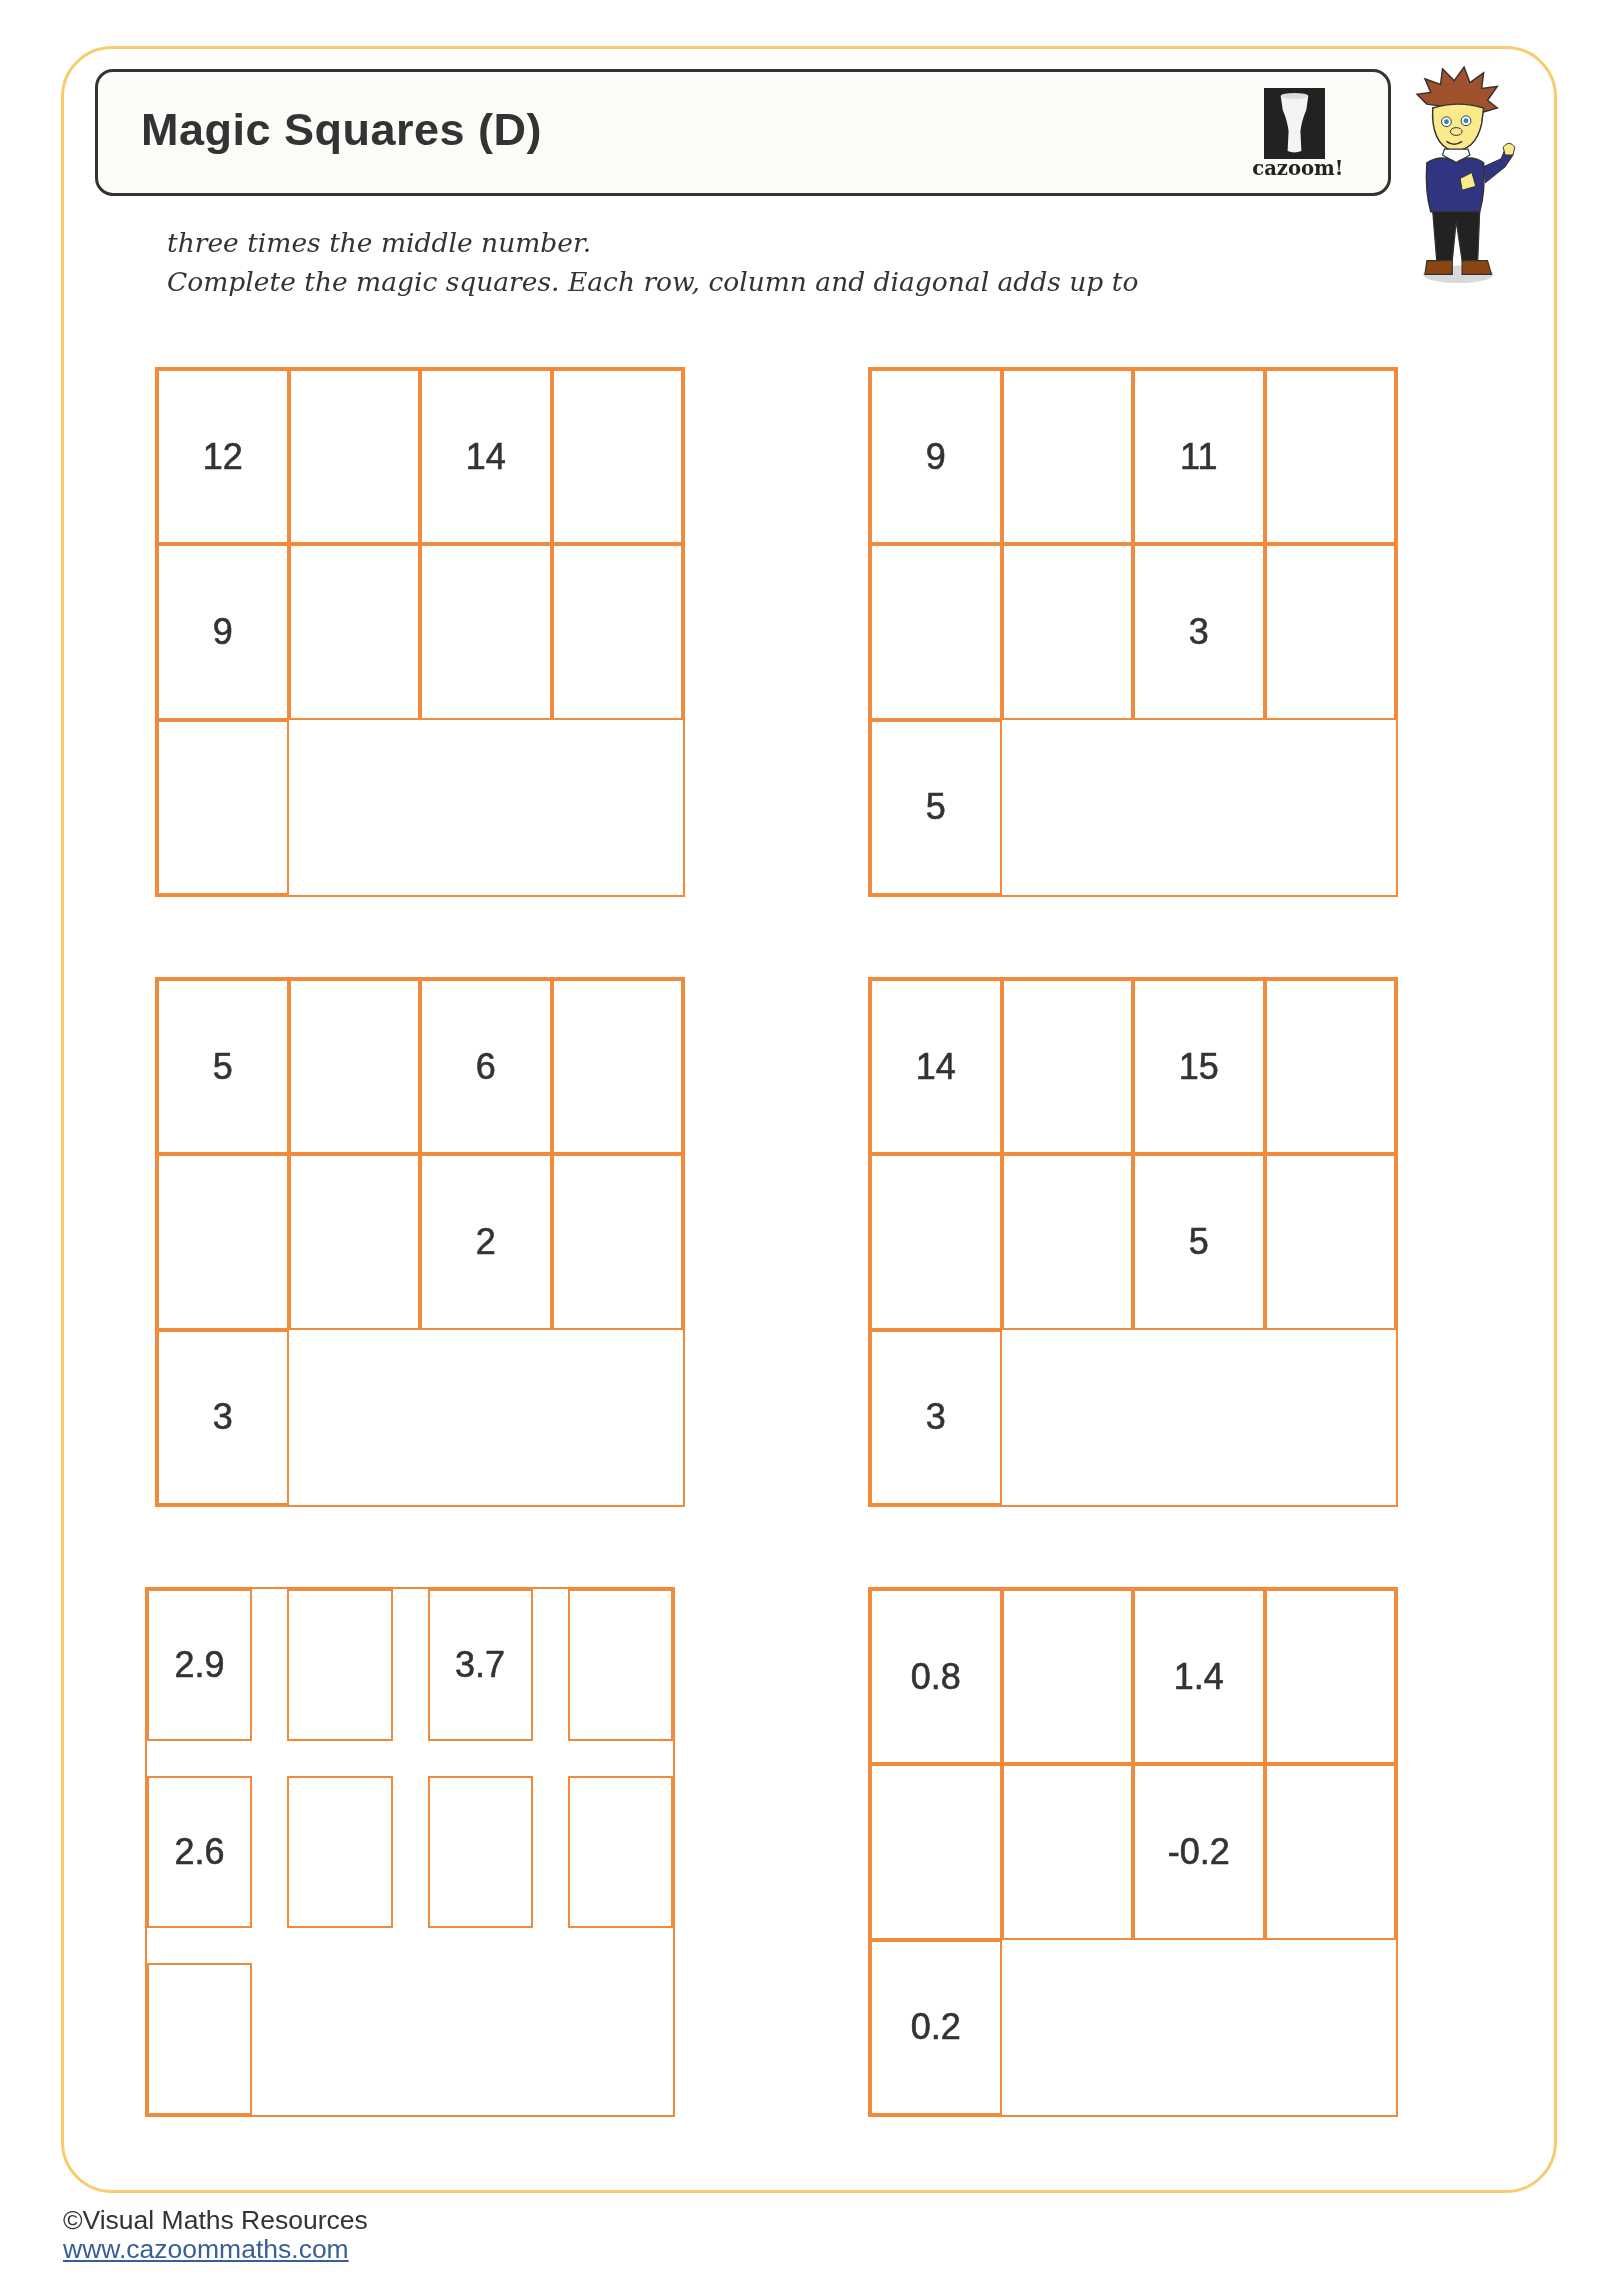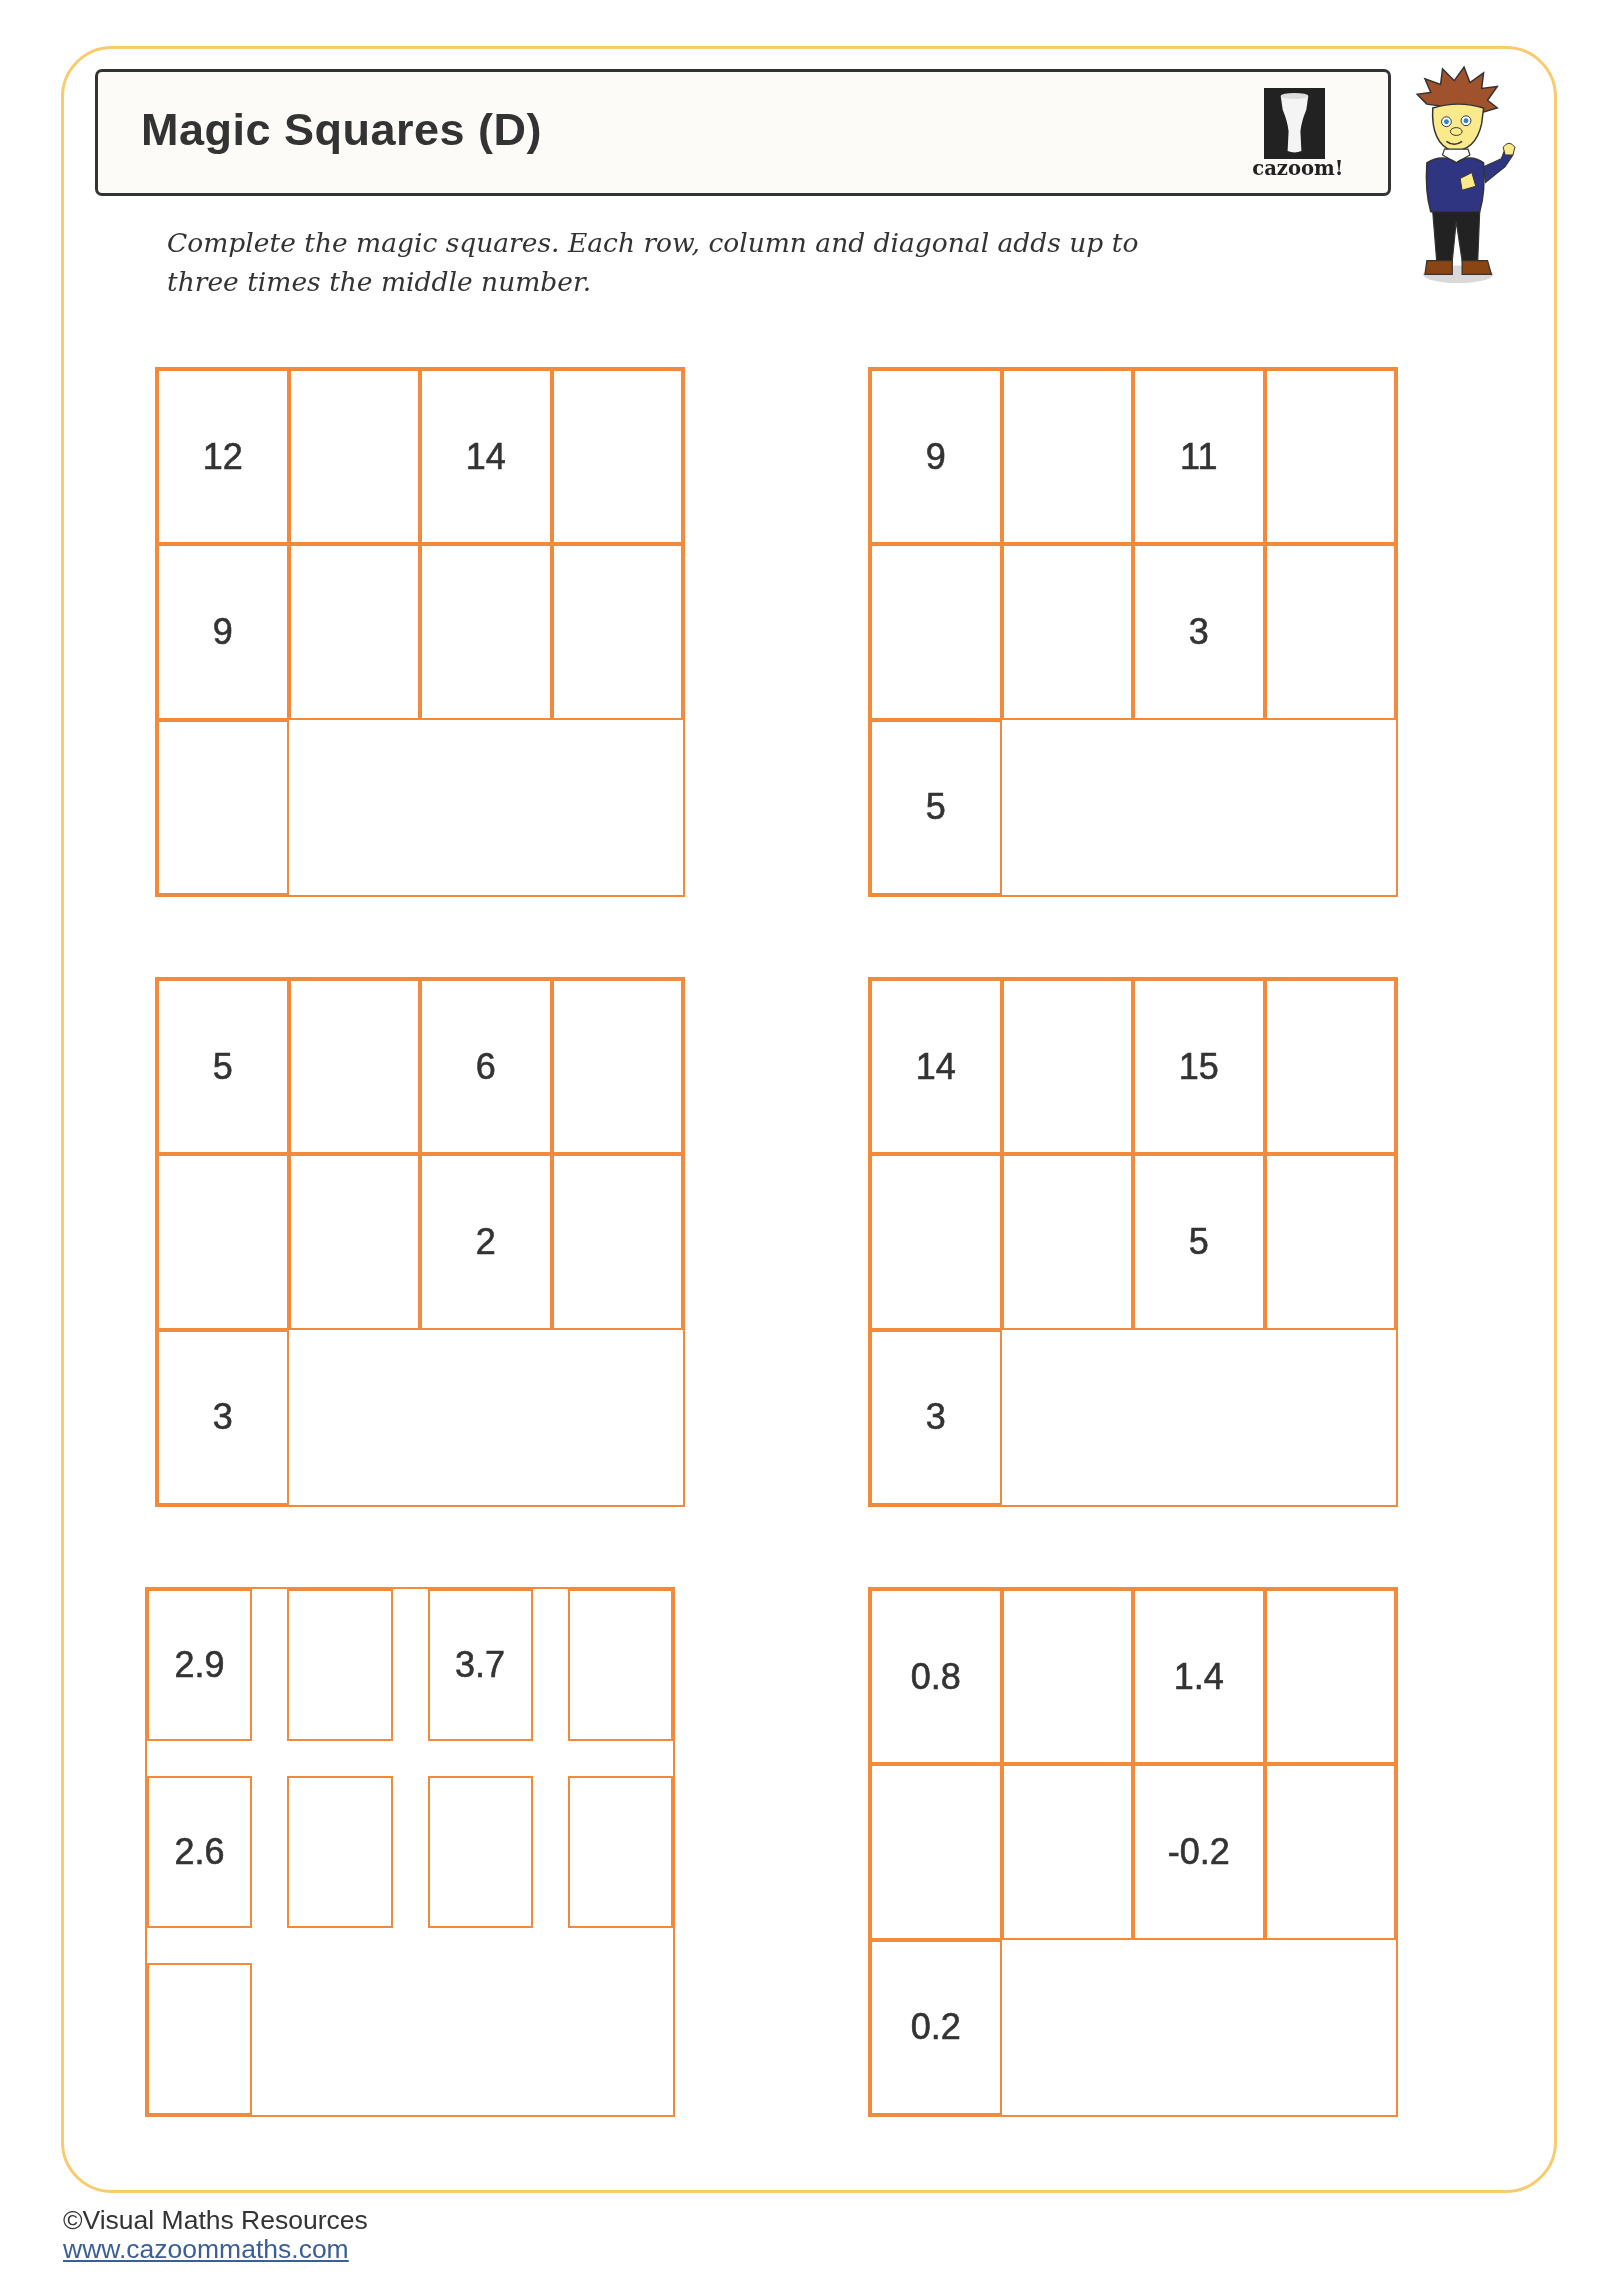--- a/index.html
+++ b/index.html
@@ -25,21 +25,21 @@
       border-radius: 51px;
       box-sizing: border-box;
     }
     .title-box {
       position: absolute;
       left: 95px;
       top: 69px;
       width: 1296px;
       height: 127px;
       border: 3.9px solid #333333;
-      border-radius: 7px;
+      border-radius: 18px;
       background: #FCFBF7;
       box-sizing: border-box;
       padding-left: 36px;
     }
     .title-text {
       position: absolute;
       left: 43px;
       top: 32px;
       font-family: "Liberation Sans", sans-serif;
       font-weight: bold;
@@ -165,22 +165,22 @@
     <path d="M78 104 L96 96 L100 86 L106 84 L108 92 L100 104 L80 120 Z" fill="#2F3580" stroke="#333" stroke-width="1.2"></path>
     <path d="M98 84 Q104 76 110 84 L108 92 L100 92 Z" fill="#FBEA8C" stroke="#333" stroke-width="1"></path>
     <path d="M54 116 L66 110 L70 124 L56 128 Z" fill="#FBEA8C" stroke="#333" stroke-width="1"></path>
     <path d="M26 150 L30 200 L46 200 L50 160 L56 200 L72 200 L74 150 Z" fill="#222" stroke="#333" stroke-width="1.2"></path>
     <path d="M20 200 L46 200 L46 214 L18 214 Z" fill="#8B4513" stroke="#333" stroke-width="1.2"></path>
     <path d="M56 200 L82 200 L86 214 L56 214 Z" fill="#8B4513" stroke="#333" stroke-width="1.2"></path>
   </svg>
 </div>
 
 <div class="instructions">
+  <div>three times the middle number.</div>
   <div>Complete the magic squares. Each row, column and diagonal adds up to</div>
-  <div>three times the middle number.</div>
 </div>
 
 <div class="grid" style="left:155px; top:367px;">
   <div class="cell">12</div>
   <div class="cell"></div>
   <div class="cell">14</div>
   <div class="cell"></div>
   <div class="cell">9</div>
   <div class="cell"></div>
   <div class="cell"></div>

